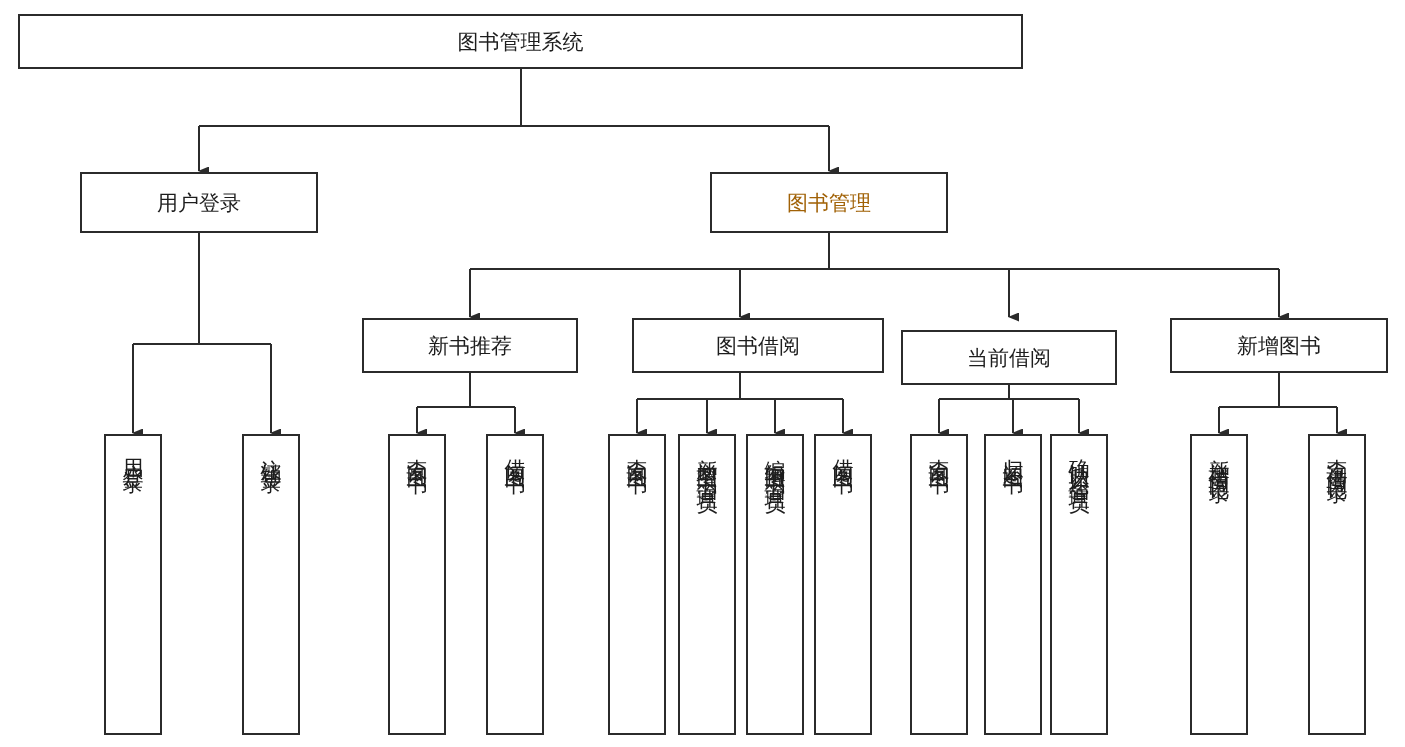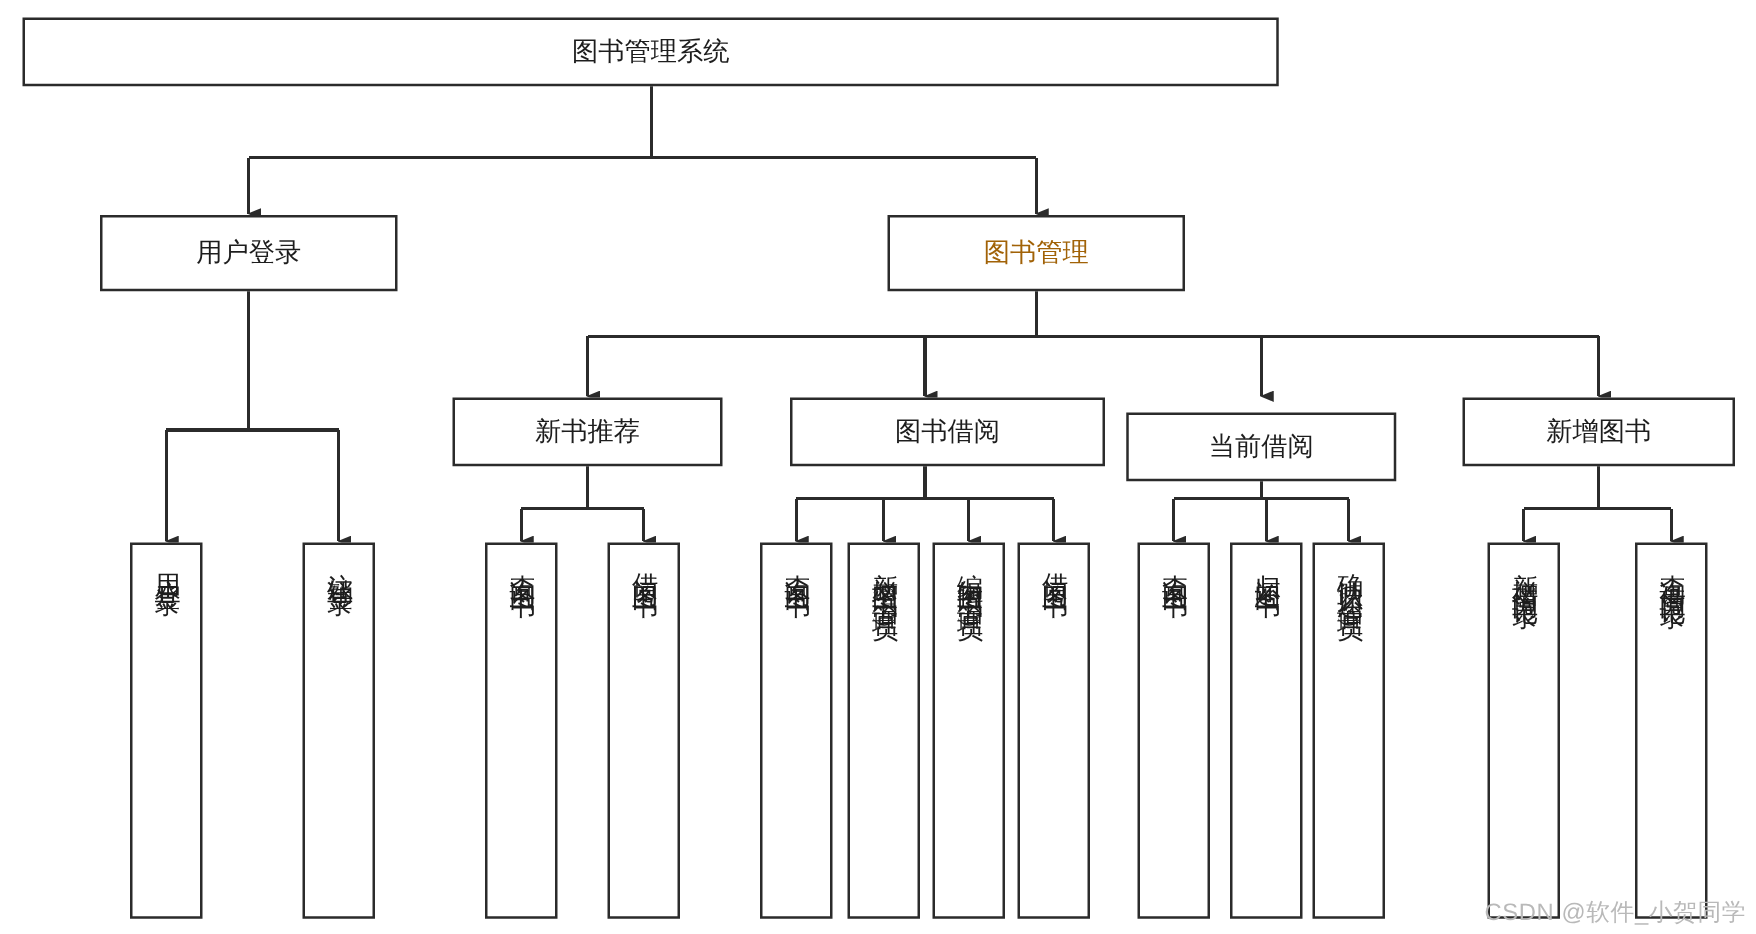--- a/index.html
+++ b/index.html
@@ -172,14 +172,13 @@
         <div class="node-label" style="color: rgb(29, 29, 29);">确认归还（管理员）</div>
       </div>
       <div class="node vertical" id="node-leaf-add-rec" style="left: 1190px; top: 434px; width: 58px; height: 301px; border-color: rgb(43, 43, 43); background: rgb(255, 255, 255);">
         <div class="node-label" style="color: rgb(29, 29, 29);">新增借阅记录</div>
       </div>
       <div class="node vertical" id="node-leaf-query-rec" style="left: 1308px; top: 434px; width: 58px; height: 301px; border-color: rgb(43, 43, 43); background: rgb(255, 255, 255);">
         <div class="node-label" style="color: rgb(29, 29, 29);">查询借阅记录</div>
       </div>
     </div>
 
-  <div id="watermark">CSDN @软件_小贺同学</div>
 </div>
 
 </body></html>

